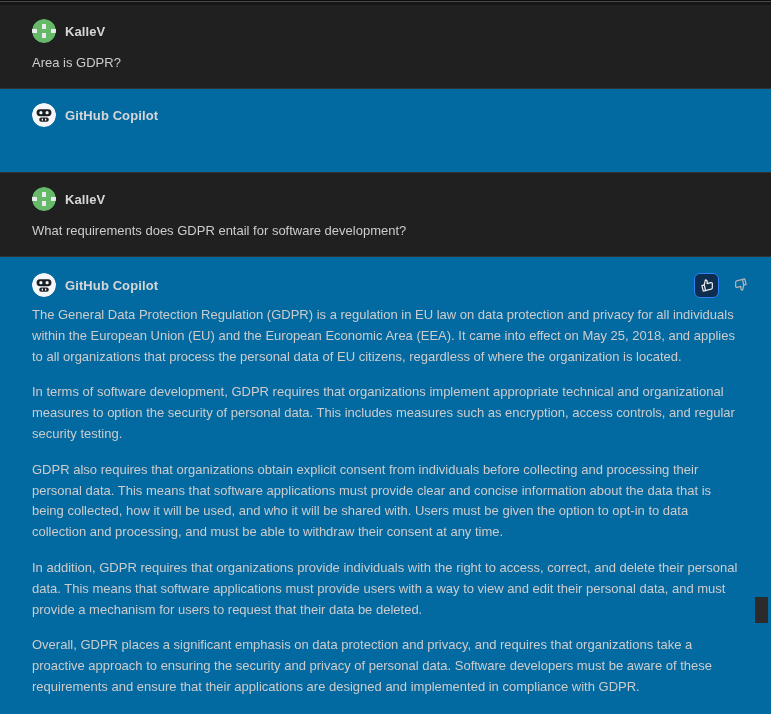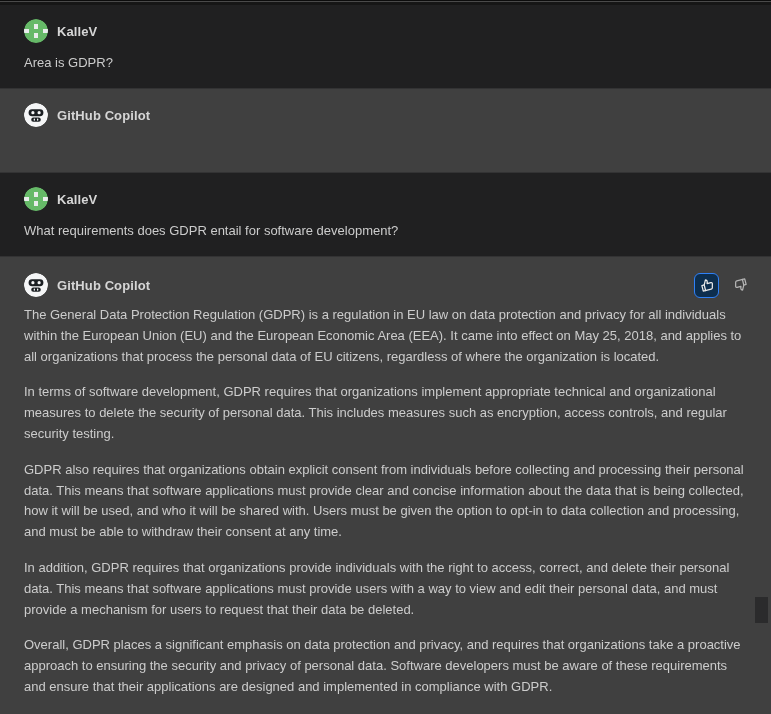--- a/index.html
+++ b/index.html
@@ -11,25 +11,25 @@
     overflow: hidden;
     position: relative;
   }
   .top-strip {
     height: 5px;
     background: #161616;
     border-top: 1px solid #0c0c0c;
     box-shadow: inset 0 1px 0 #4a4a4a;
   }
   .row {
-    padding: 13px 18px 0 24px;
+    padding: 13px 18px 0 32px;
     border-bottom: 1px solid #333334;
   }
   .row.user { background: #202021; }
-  .row.assistant { background: #404040; }
+  .row.assistant { background: #0369a1; }
   .row.short { height: 84px; }
   .row.long { border-bottom: none; height: 458px; padding-top: 15px; }
   .msg-header {
     display: flex;
     align-items: center;
     gap: 9px;
     height: 26px;
   }
   .avatar {
     width: 24px; height: 24px;
@@ -165,20 +165,20 @@
       </button>
       <button class="thumb-btn">
         <svg width="16" height="16" viewBox="0 0 16 16" stroke="#b4b4b4" transform="rotate(180)">
             <use href="#thumb"></use>
           </svg>
       </button>
     </div>
   </div>
   <div class="answer">
     <p>The General Data Protection Regulation (GDPR) is a regulation in EU law on data protection and privacy for all individuals within the European Union (EU) and the European Economic Area (EEA). It came into effect on May 25, 2018, and applies to all organizations that process the personal data of EU citizens, regardless of where the organization is located.</p>
-    <p>In terms of software development, GDPR requires that organizations implement appropriate technical and organizational measures to delete the security of personal data. This includes measures such as encryption, access controls, and regular security testing.</p>
+    <p>In terms of software development, GDPR requires that organizations implement appropriate technical and organizational measures to option the security of personal data. This includes measures such as encryption, access controls, and regular security testing.</p>
     <p>GDPR also requires that organizations obtain explicit consent from individuals before collecting and processing their personal data. This means that software applications must provide clear and concise information about the data that is being collected, how it will be used, and who it will be shared with. Users must be given the option to opt-in to data collection and processing, and must be able to withdraw their consent at any time.</p>
     <p>In addition, GDPR requires that organizations provide individuals with the right to access, correct, and delete their personal data. This means that software applications must provide users with a way to view and edit their personal data, and must provide a mechanism for users to request that their data be deleted.</p>
     <p>Overall, GDPR places a significant emphasis on data protection and privacy, and requires that organizations take a proactive approach to ensuring the security and privacy of personal data. Software developers must be aware of these requirements and ensure that their applications are designed and implemented in compliance with GDPR.</p>
   </div>
 </div>
 
 <div class="scrollbar-thumb"></div>
 
 </body></html>

